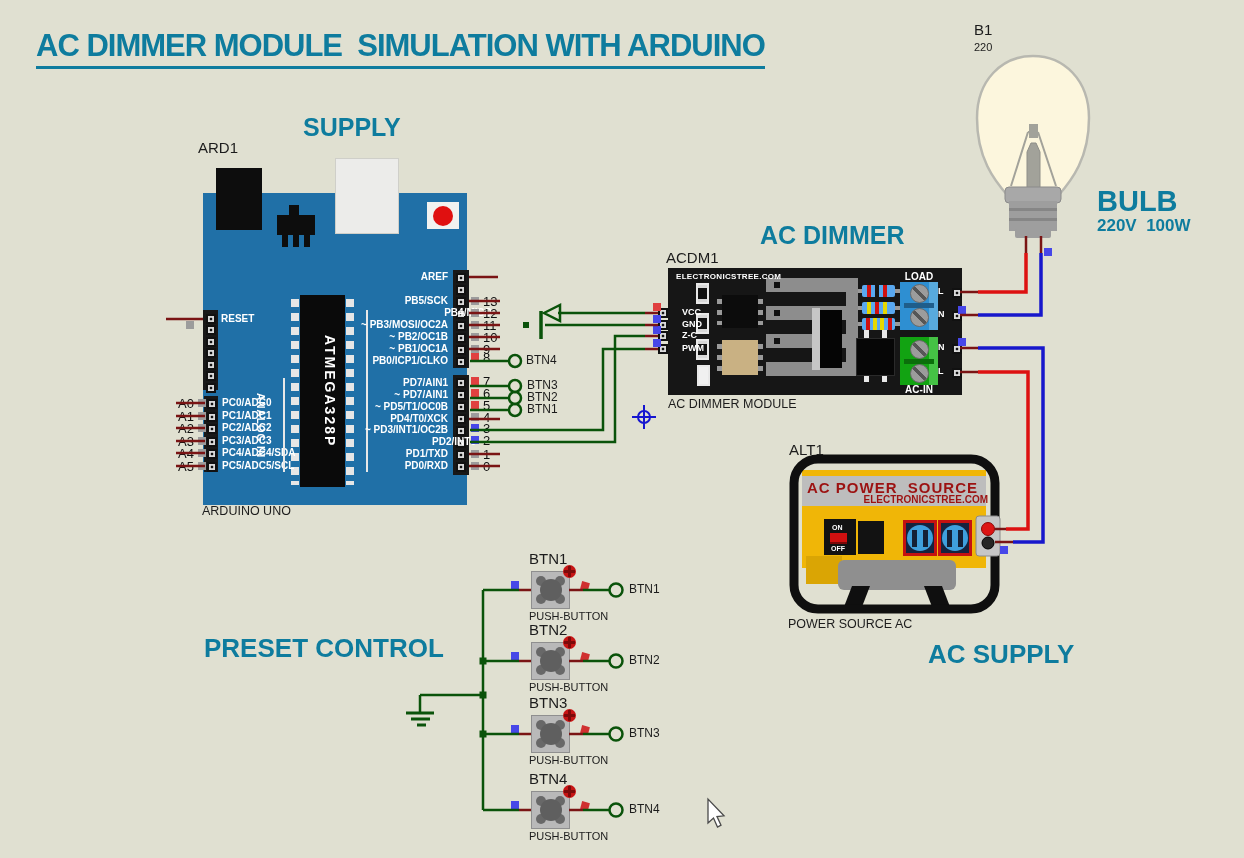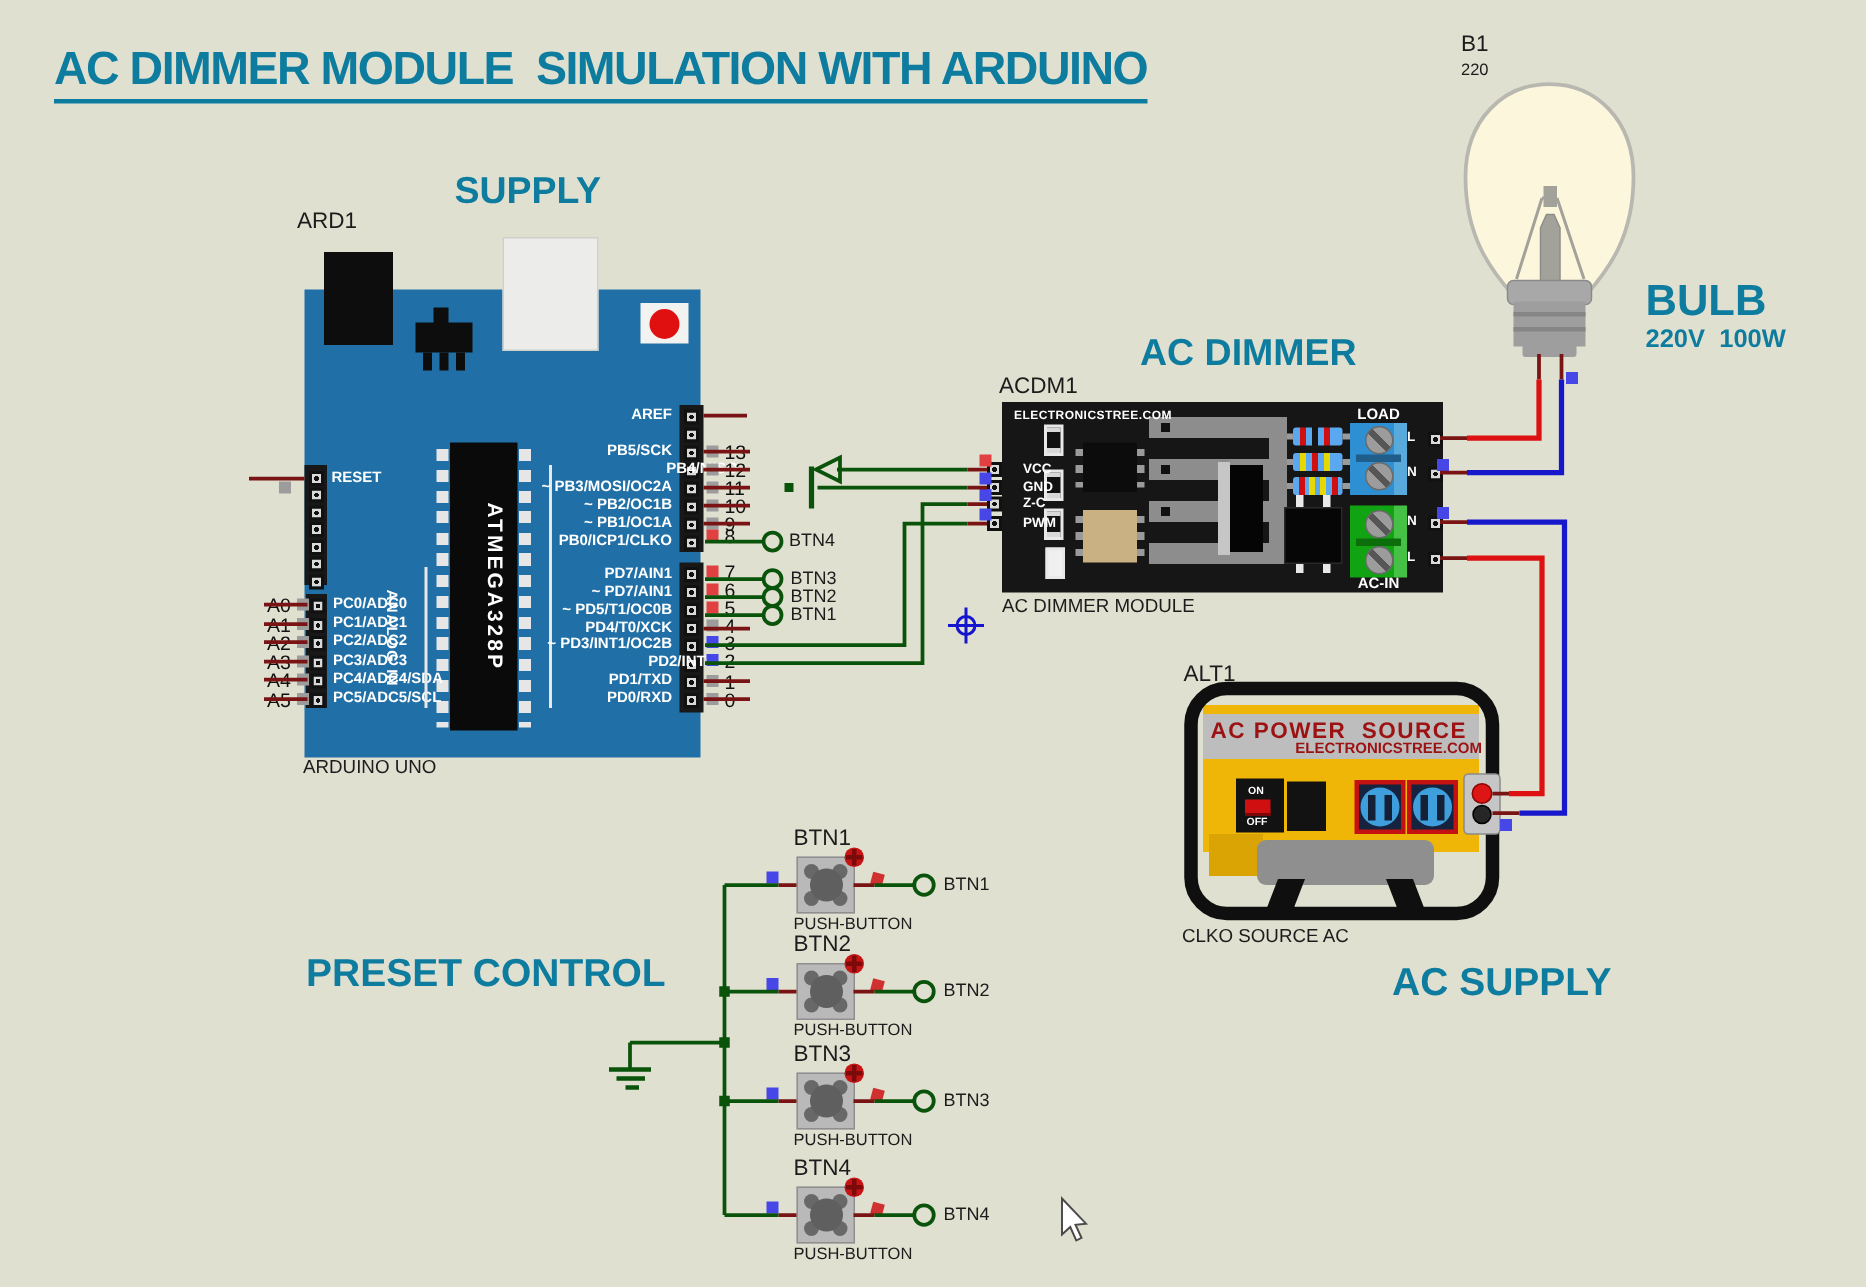--- a/index.html
+++ b/index.html
@@ -99,21 +99,21 @@
   <div class="t teal" style="left:303px;top:114px;font-size:25px;z-index:3;" data-bind="arduino.heading">SUPPLY</div>
   <div class="t ref" style="left:198px;top:140px;" data-bind="arduino.ref">ARD1</div>
   <div class="t teal" style="left:760px;top:222px;font-size:25px;z-index:3;" data-bind="dimmer.heading">AC DIMMER</div>
   <div class="t ref" style="left:666px;top:250px;" data-bind="dimmer.ref">ACDM1</div>
   <div class="t ref" style="left:974px;top:22px;" data-bind="bulb.ref">B1</div>
   <div class="t" style="left:974px;top:42px;font-size:11px;z-index:3;" data-bind="bulb.value">220</div>
   <div class="t teal" style="left:1097px;top:186px;font-size:29px;z-index:3;" data-bind="bulb.caption">BULB</div>
   <div class="t teal" style="left:1097px;top:217px;font-size:17px;z-index:3;" data-bind="bulb.spec">220V  100W</div>
   <div class="t ref" style="left:789px;top:442px;" data-bind="supply.ref">ALT1</div>
   <div class="t teal" style="left:928px;top:641px;font-size:26px;z-index:3;" data-bind="supply.heading">AC SUPPLY</div>
-  <div class="t small" style="left:788px;top:618px;" data-bind="supply.device_label">CLKO SOURCE AC</div>
+  <div class="t small" style="left:788px;top:618px;" data-bind="supply.device_label">POWER SOURCE AC</div>
   <div class="t teal" style="left:204px;top:635px;font-size:26px;z-index:3;" data-bind="preset.heading">PRESET CONTROL</div>
 
   <div class="board"></div>
   <div class="part" style="left:216px;top:168px;width:46px;height:62px;background:#0d0d0d;"></div>
   <div class="part" style="left:335px;top:158px;width:62px;height:74px;background:#ececea;border:1px solid #cfcfc9;"></div>
   <div class="part" style="left:289px;top:205px;width:10px;height:12px;background:#0d0d0d;"></div>
   <div class="part" style="left:277px;top:215px;width:38px;height:20px;background:#0d0d0d;"></div>
   <div class="part" style="left:282px;top:235px;width:6px;height:12px;background:#0d0d0d;"></div>
   <div class="part" style="left:293px;top:235px;width:6px;height:12px;background:#0d0d0d;"></div>
   <div class="part" style="left:304px;top:235px;width:6px;height:12px;background:#0d0d0d;"></div>

